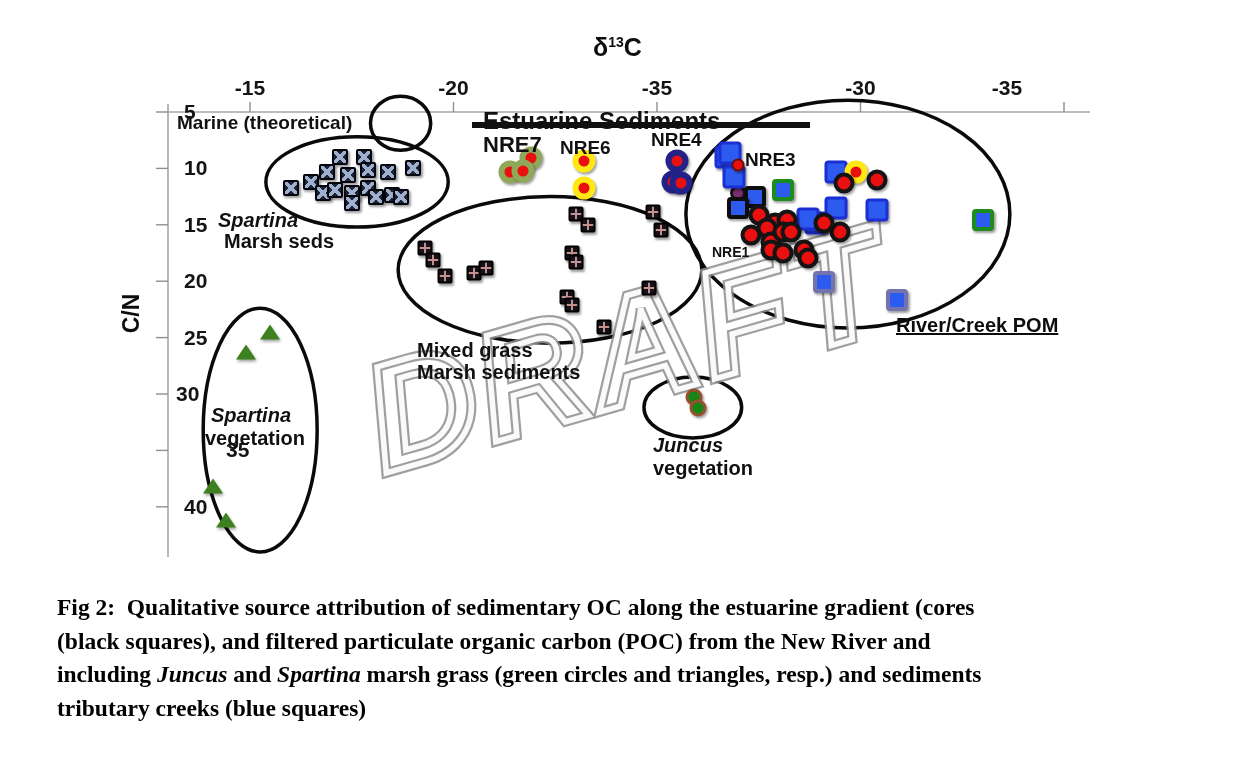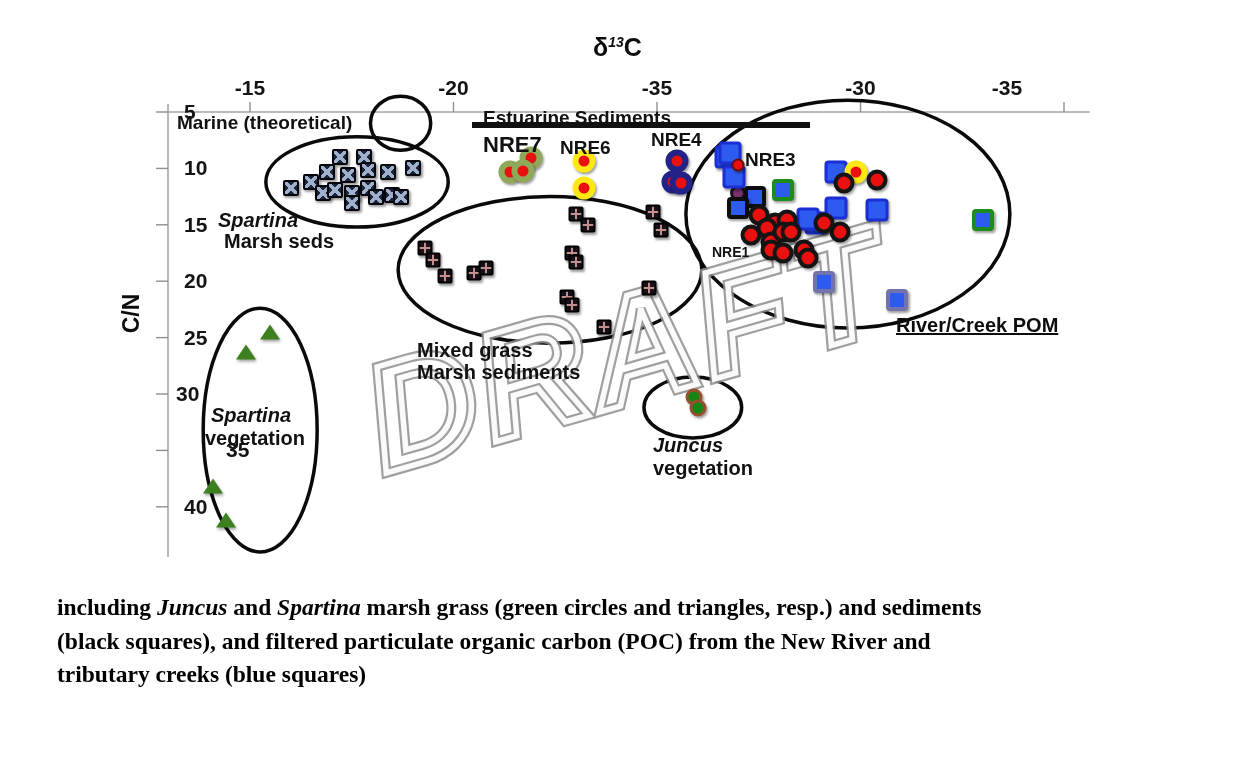--- a/index.html
+++ b/index.html
@@ -3,21 +3,21 @@
 <meta charset="utf-8">
 <style>
   html,body{margin:0;padding:0;width:1238px;height:771px;background:#fff;overflow:hidden;
             font-family:"Liberation Sans",sans-serif;}
   #figure{position:relative;width:1238px;height:575px;background:#fff;}
   #plot-svg{position:absolute;left:0;top:0;}
   #wm-svg{position:absolute;left:0;top:0;pointer-events:none;}
   .tick-label-x{position:absolute;transform:translateX(-50%);font-size:21px;font-weight:bold;color:#141414;}
   .tick-label-y{position:absolute;transform:translateY(-52%);font-size:21px;font-weight:bold;color:#141414;}
   #x-title{position:absolute;left:593px;top:33px;font-size:25px;font-weight:bold;color:#0d0d0d;}
-  #x-title sup{font-size:14px;font-style:italic;}
+  #x-title sup{font-size:14px;}
   #y-title{position:absolute;left:112px;top:300px;font-size:23px;font-weight:bold;color:#0d0d0d;
            transform:rotate(-90deg);transform-origin:center;}
   .plbl{position:absolute;font-weight:bold;color:#111;white-space:nowrap;line-height:1.05;}
   .bar{position:absolute;background:#101010;}
   .mk{position:absolute;transform:translate(-50%,-50%);box-shadow:1.5px 2px 2.5px rgba(0,0,0,.38);}
   .m-marsh{width:12px;height:12px;border:2px solid #05060c;border-radius:2px;
     background:linear-gradient(45deg,rgba(0,0,0,0) 41%,#9fb0cf 41%,#9fb0cf 59%,rgba(0,0,0,0) 59%),
                linear-gradient(135deg,rgba(0,0,0,0) 41%,#9fb0cf 41%,#9fb0cf 59%,rgba(0,0,0,0) 59%),#1d2435;}
   .m-mixed{width:11px;height:11px;border:2px solid #000;border-radius:2px;
     background:linear-gradient(0deg,rgba(0,0,0,0) 38%,#c1908f 38%,#c1908f 62%,rgba(0,0,0,0) 62%),
@@ -180,21 +180,21 @@
       <div class="mk m-red" style="left: 770.96px; top: 241.72px;"></div>
       <div class="mk m-red" style="left: 783.17px; top: 231.568px;"></div>
       <div class="mk m-red" style="left: 791.31px; top: 231.568px;"></div>
       <div class="mk m-red" style="left: 770.96px; top: 249.616px;"></div>
       <div class="mk m-red" style="left: 783.17px; top: 253px;"></div>
       <div class="mk m-red" style="left: 803.52px; top: 249.616px;"></div>
       <div class="mk m-red" style="left: 807.59px; top: 257.512px;"></div>
     </div>
 
   <div class="plbl" style="left:177px;top:113px;font-size:19px">Marine (theoretical)</div>
-  <div class="plbl" style="left:483px;top:108px;font-size:19px">Estuarine Sediments</div>
+  <div class="plbl" style="left:483px;top:108px;font-size:24px">Estuarine Sediments</div>
   <div class="bar" style="left:472px;top:122px;width:338px;height:6px"></div>
   <div class="plbl" style="left:483px;top:133px;font-size:22px">NRE7</div>
   <div class="plbl" style="left:560px;top:138px;font-size:19px">NRE6</div>
   <div class="plbl" style="left:651px;top:130px;font-size:19px">NRE4</div>
   <div class="plbl" style="left:745px;top:150px;font-size:19px">NRE3</div>
   <div class="plbl" style="left:712px;top:245px;font-size:14px">NRE1</div>
   <div class="plbl" style="left:218px;top:210px;font-size:20px;font-style:italic">Spartina</div>
   <div class="plbl" style="left:224px;top:231px;font-size:20px">Marsh seds</div>
   <div class="plbl" style="left:417px;top:340px;font-size:20px">Mixed grass</div>
   <div class="plbl" style="left:417px;top:362px;font-size:20px">Marsh sediments</div>
@@ -202,16 +202,17 @@
   <div class="plbl" style="left:205px;top:428px;font-size:20px">vegetation</div>
   <div class="plbl" style="left:653px;top:435px;font-size:20px;font-style:italic">Juncus</div>
   <div class="plbl" style="left:653px;top:458px;font-size:20px">vegetation</div>
 
   <div id="legend">
     <div class="lg-title">River/Creek POM</div>
   </div>
 </div>
 
 <div id="caption">
+    <div class="cap-line"><span>Fig 2:  Qualitative source attribution of sedimentary OC along the estuarine gradient (cores</span></div>
+    <div class="cap-line"><span>(black squares), and filtered particulate organic carbon (POC) from the New River and</span></div>
     <div class="cap-line"><span>including </span><span class="it">Juncus</span><span> and </span><span class="it">Spartina</span><span> marsh grass (green circles and triangles, resp.) and sediments</span></div>
-    <div class="cap-line"><span>(black squares), and filtered particulate organic carbon (POC) from the New River and</span></div>
     <div class="cap-line"><span>tributary creeks (blue squares)</span></div>
   </div>
 
 </body></html>

